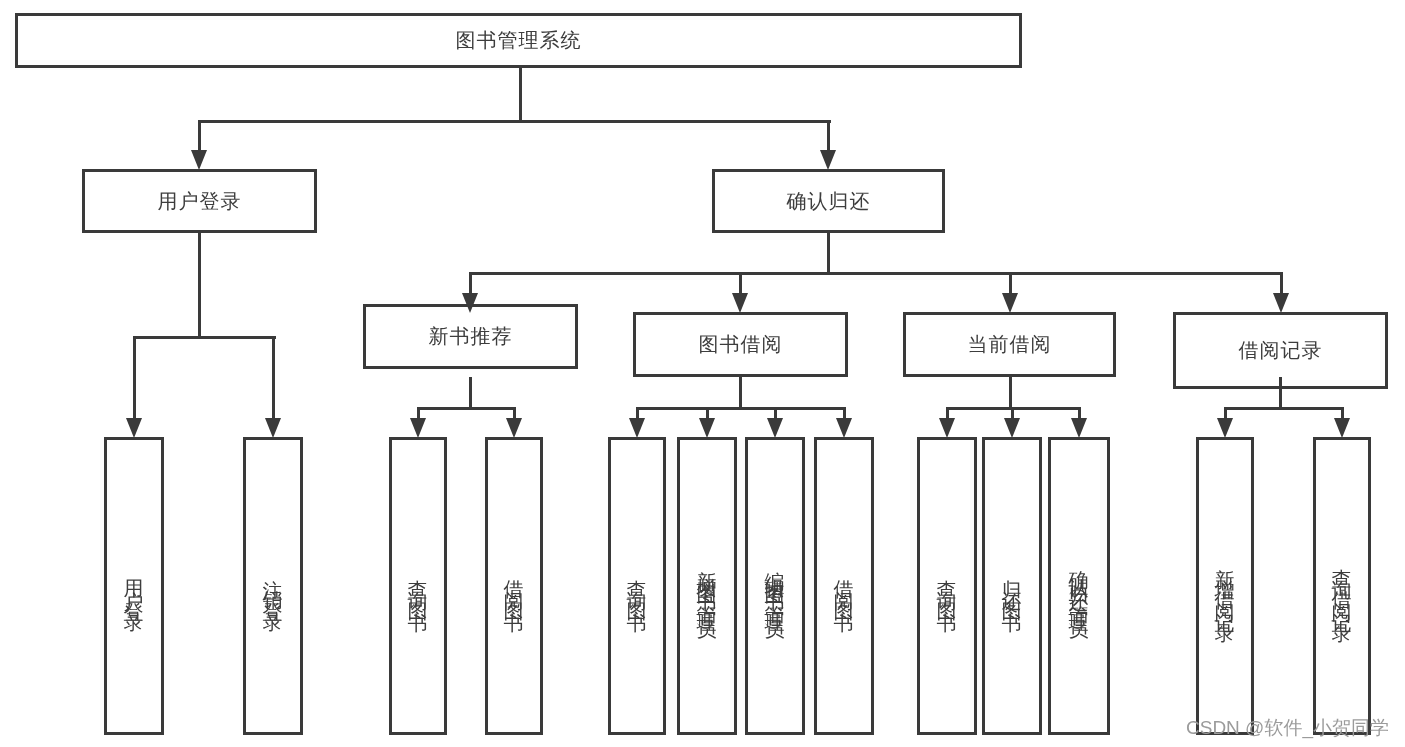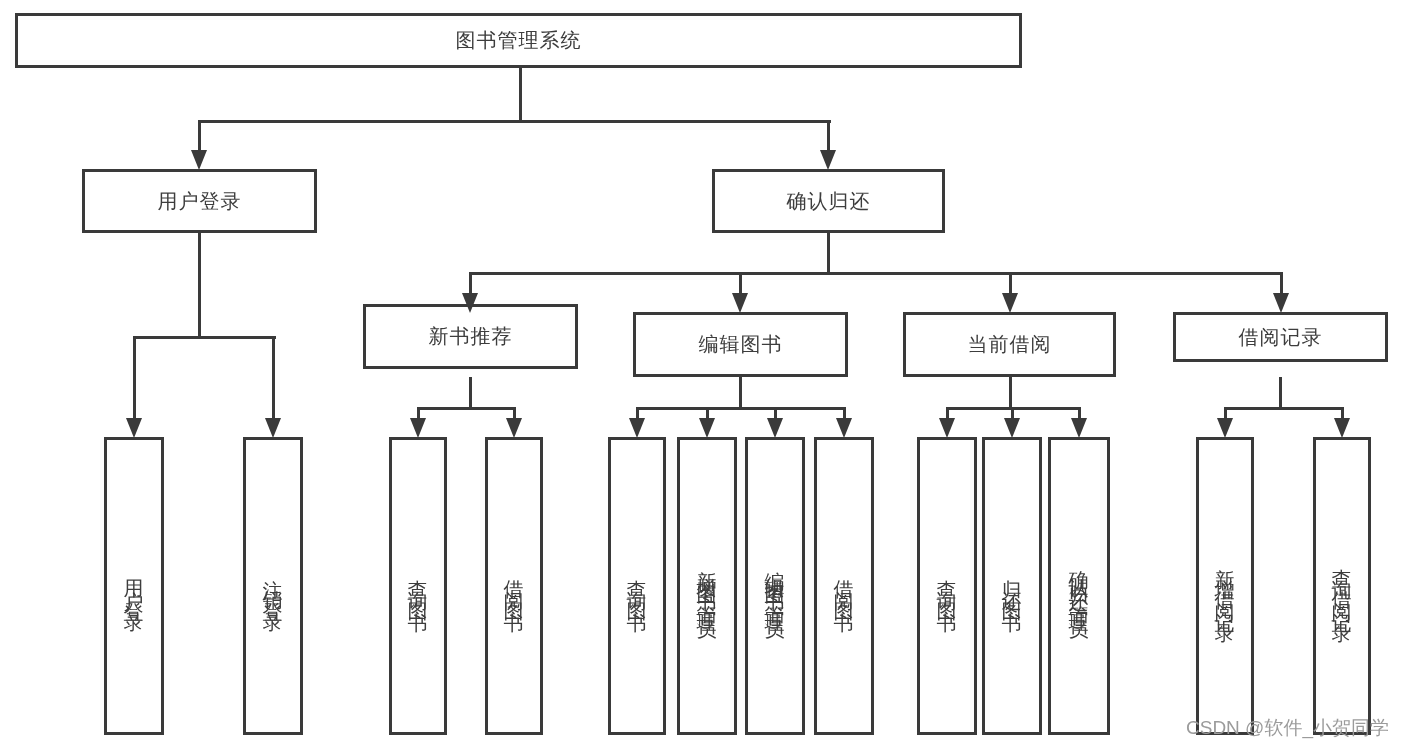--- a/index.html
+++ b/index.html
@@ -41,26 +41,26 @@
     <span>用户登录</span>
   </div>
   <div class="box hbox" style="left:712px;top:169px;width:233px;height:64px;">
     <span>确认归还</span>
   </div>
 
   <div class="box hbox" style="left:363px;top:304px;width:215px;height:65px;">
     <span>新书推荐</span>
   </div>
   <div class="box hbox" style="left:633px;top:312px;width:215px;height:65px;">
-    <span>编辑图书</span>
+    <span>图书借阅</span>
   </div>
   <div class="box hbox" style="left:903px;top:312px;width:213px;height:65px;">
     <span>当前借阅</span>
   </div>
-  <div class="box hbox" style="left:1173px;top:312px;width:215px;height:50px;">
+  <div class="box hbox" style="left:1173px;top:312px;width:215px;height:77px;">
     <span>借阅记录</span>
   </div>
 
   <div class="box vbox" style="left:104px;top:437px;width:60px;height:298px;">
     <span>用户登录</span>
   </div>
   <div class="box vbox" style="left:243px;top:437px;width:60px;height:298px;">
     <span>注销登录</span>
   </div>
 

